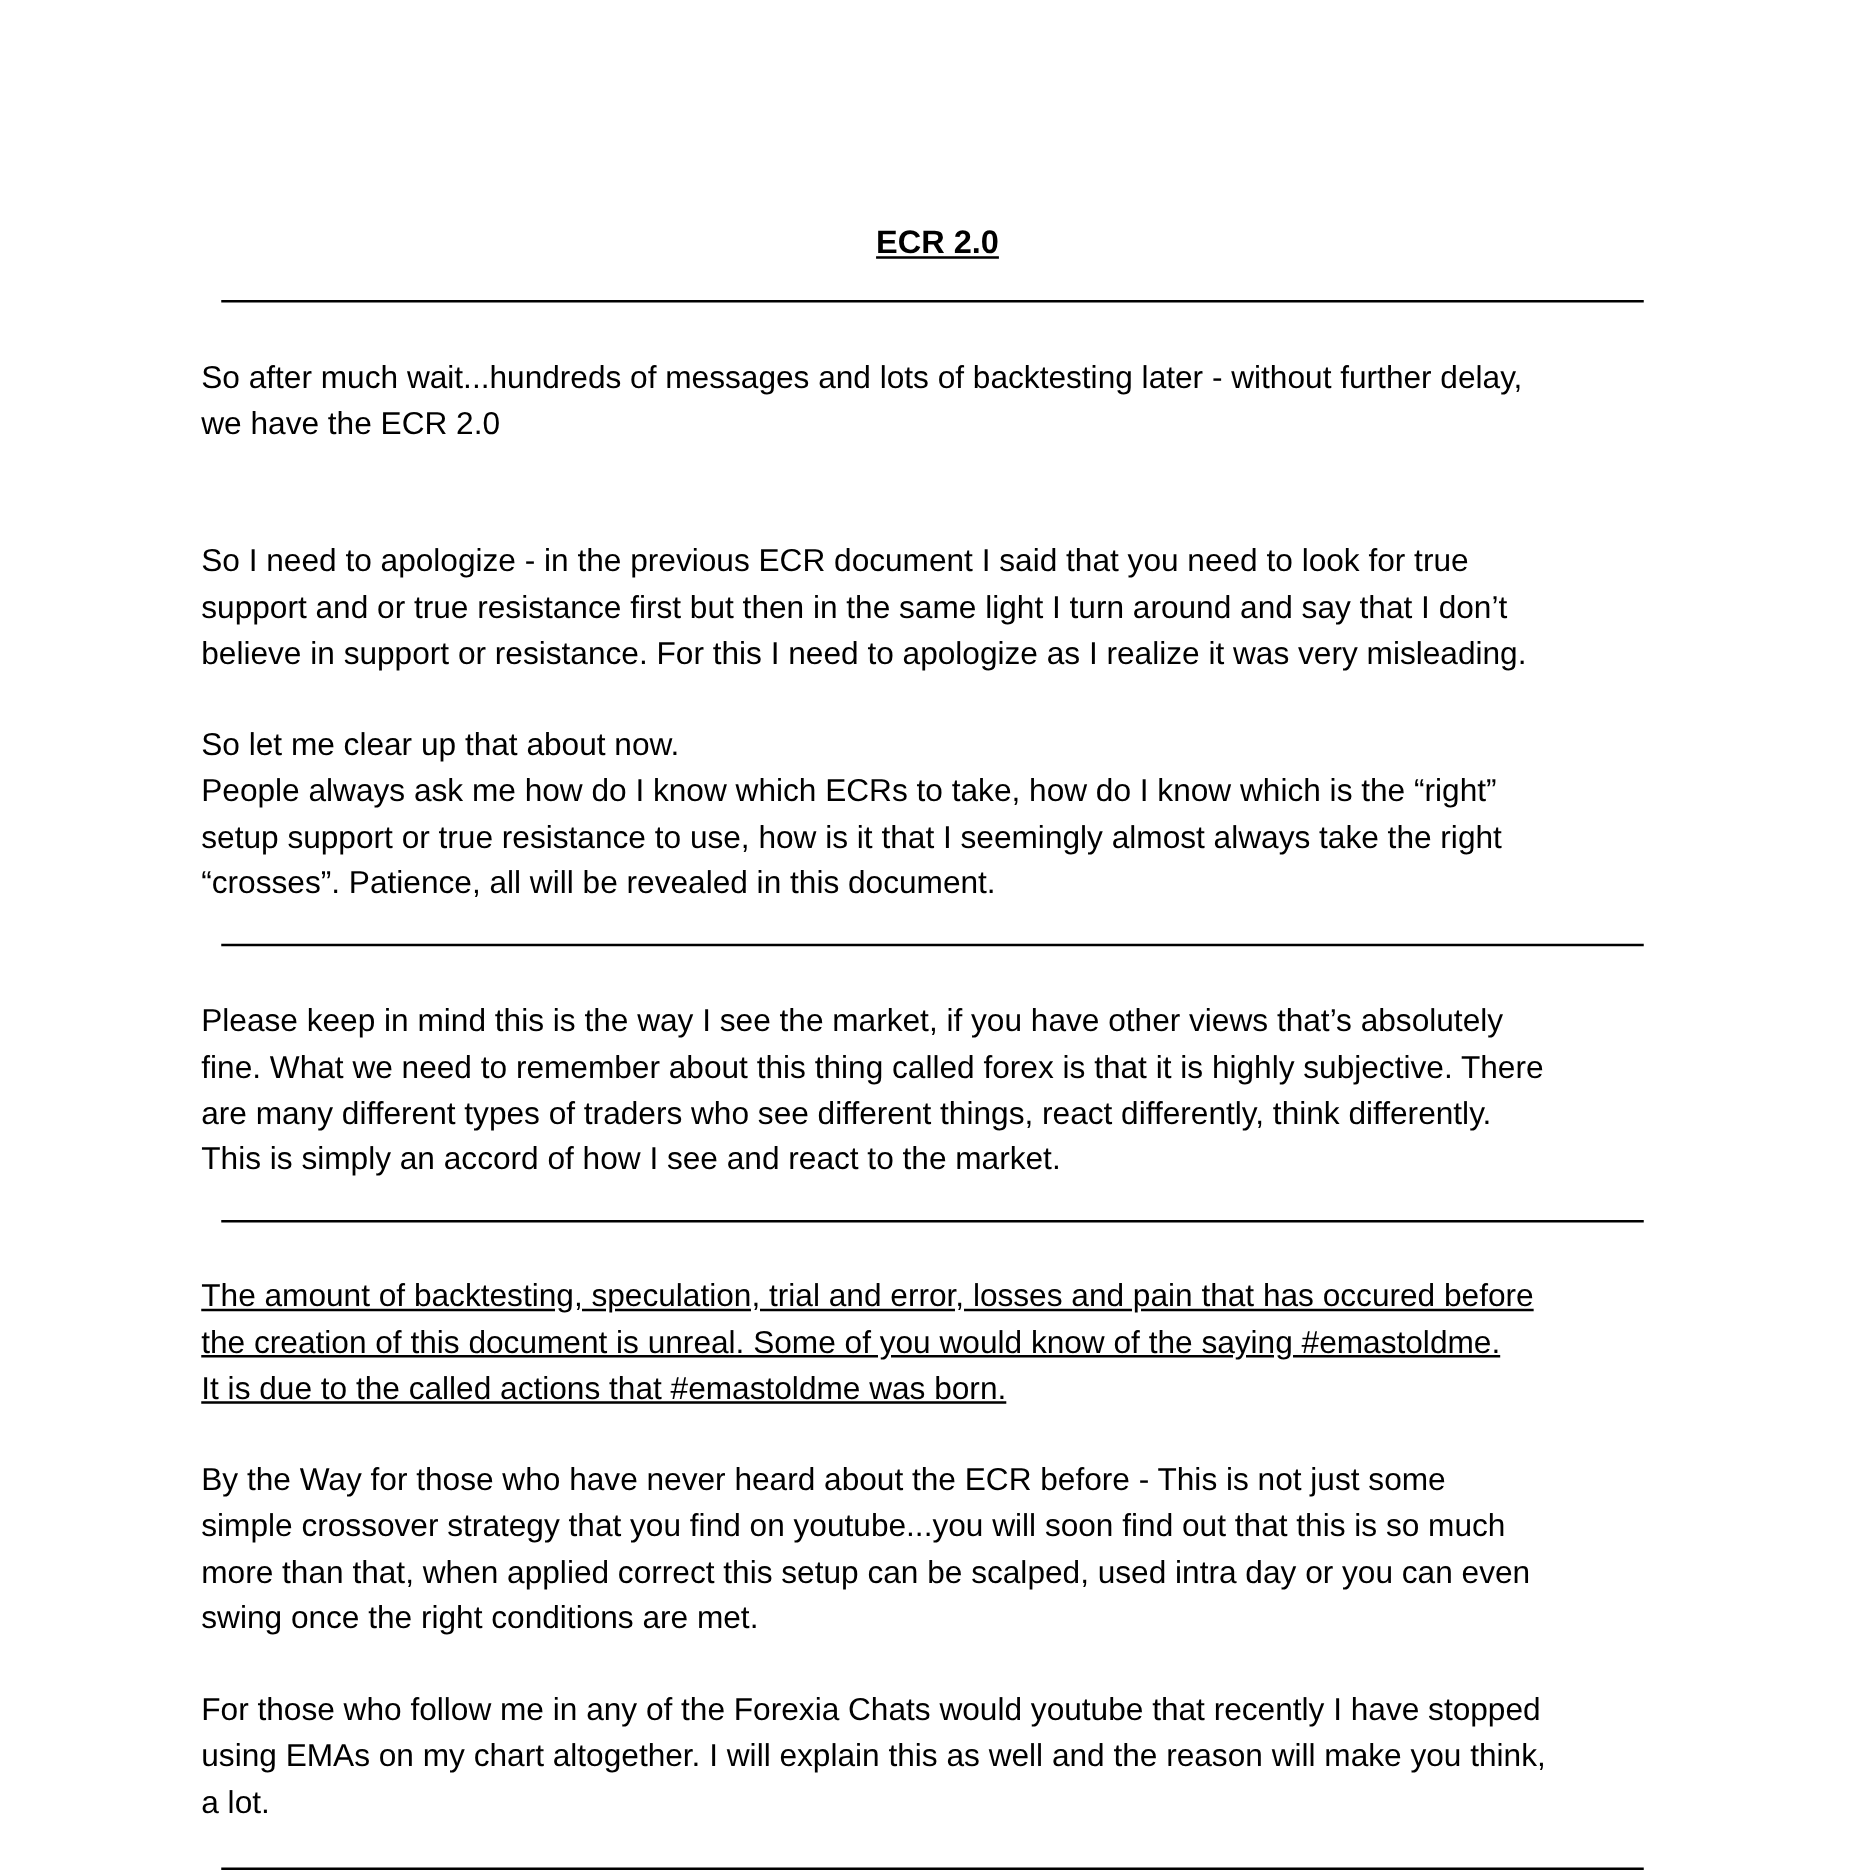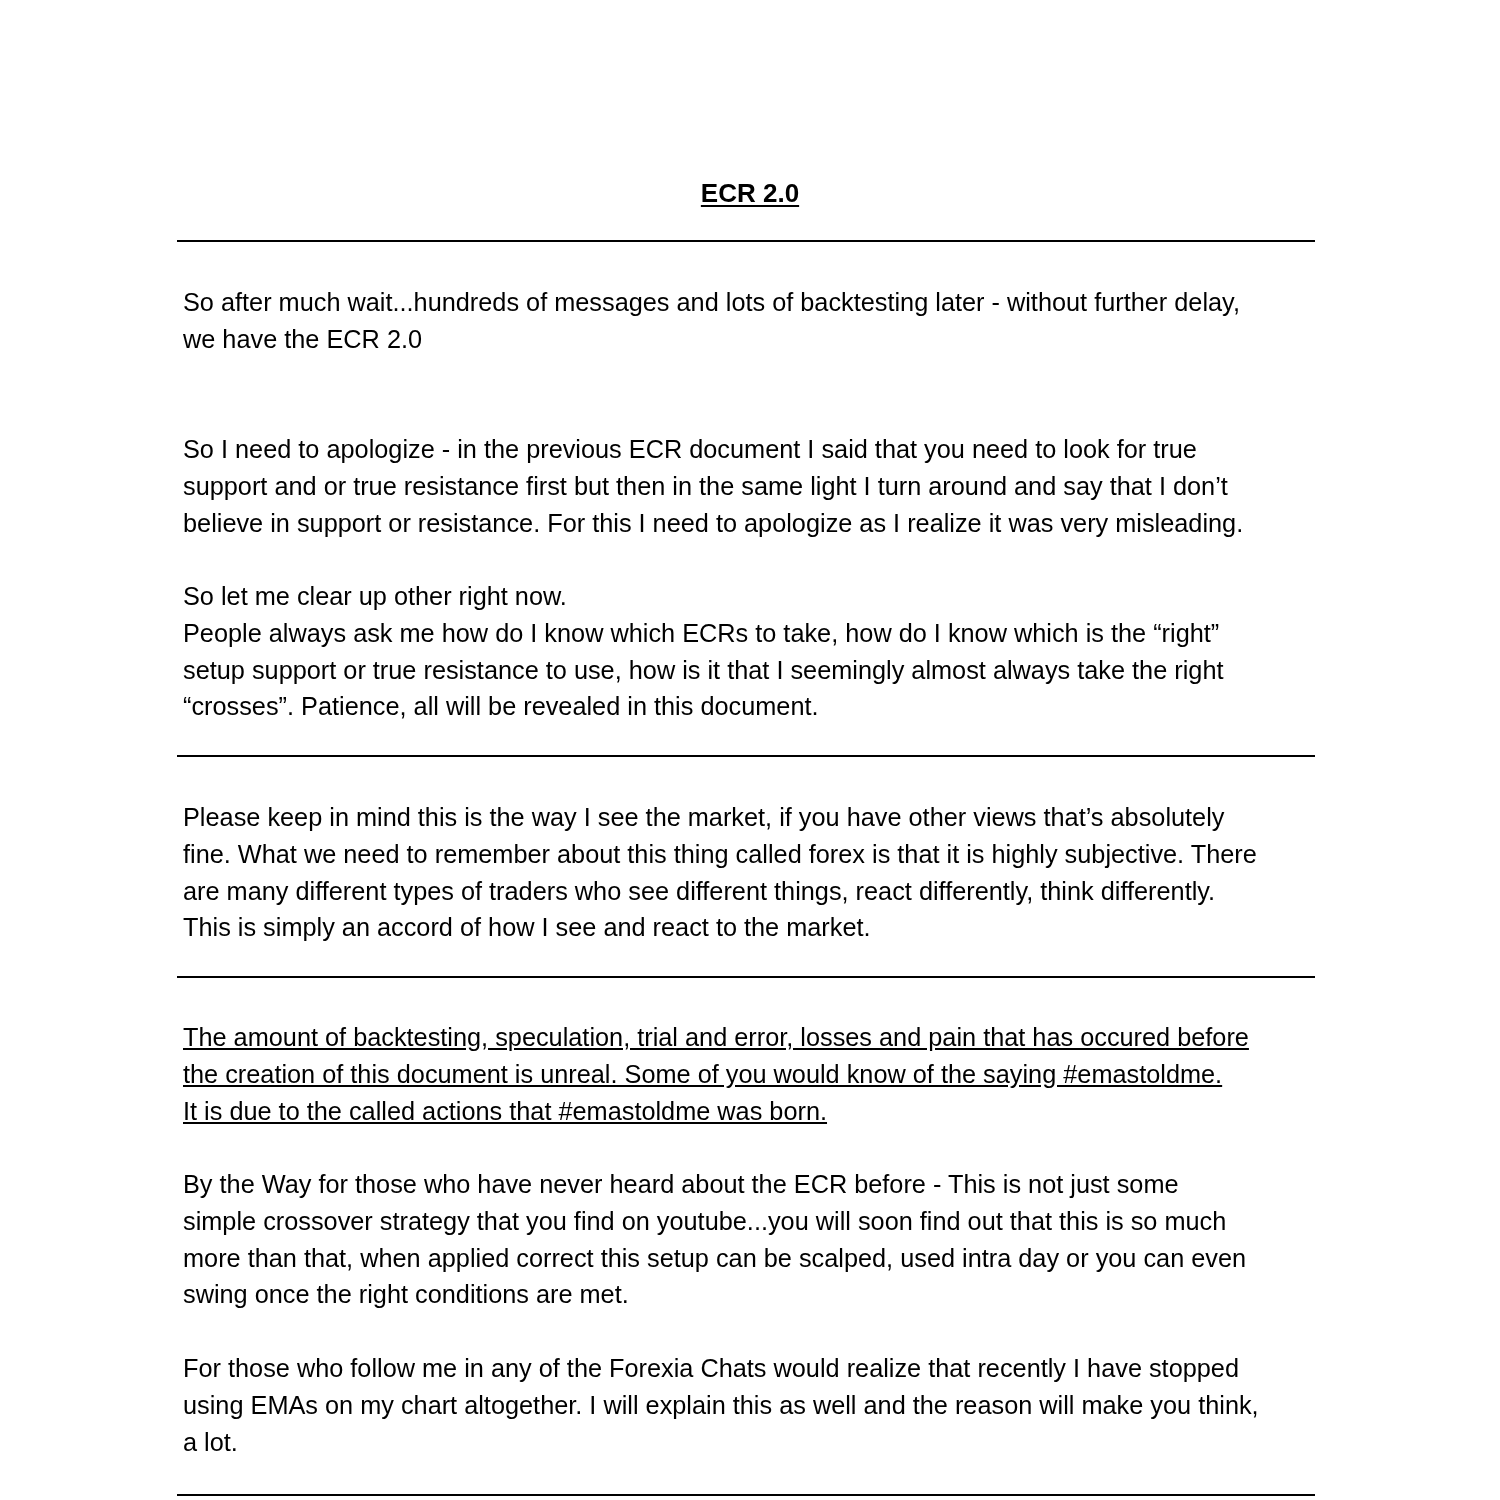--- a/index.html
+++ b/index.html
@@ -35,21 +35,21 @@
     }
     .rule {
       position: absolute;
       left: 177px;
       width: 1138px;
       height: 2px;
       background: #000000;
     }
     .para {
       position: absolute;
-      left: 183px;
+      left: 161px;
       width: 1160px;
       font-size: 25.3px;
       line-height: 36.8px;
       white-space: nowrap;
     }
     .para .line {
       display: block;
       height: 36.8px;
     }
   </style>
@@ -67,21 +67,21 @@
     <span class="line">we have the ECR 2.0</span>
   </div>
 
   <div class="para" style="top:431px;">
     <span class="line">So I need to apologize - in the previous ECR document I said that you need to look for true</span>
     <span class="line">support and or true resistance first but then in the same light I turn around and say that I don’t</span>
     <span class="line">believe in support or resistance. For this I need to apologize as I realize it was very misleading.</span>
   </div>
 
   <div class="para" style="top:578px;">
-    <span class="line">So let me clear up other right now.</span>
+    <span class="line">So let me clear up that about now.</span>
     <span class="line">People always ask me how do I know which ECRs to take, how do I know which is the “right”</span>
     <span class="line">setup support or true resistance to use, how is it that I seemingly almost always take the right</span>
     <span class="line">“crosses”. Patience, all will be revealed in this document.</span>
   </div>
 
   <div class="rule" style="top:755px;"></div>
 
   <div class="para" style="top:799px;">
     <span class="line">Please keep in mind this is the way I see the market, if you have other views that’s absolutely</span>
     <span class="line">fine. What we need to remember about this thing called forex is that it is highly subjective. There</span>
@@ -98,20 +98,20 @@
   </div>
 
   <div class="para" style="top:1166px;">
     <span class="line">By the Way for those who have never heard about the ECR before - This is not just some</span>
     <span class="line">simple crossover strategy that you find on youtube...you will soon find out that this is so much</span>
     <span class="line">more than that, when applied correct this setup can be scalped, used intra day or you can even</span>
     <span class="line">swing once the right conditions are met.</span>
   </div>
 
   <div class="para" style="top:1350px;">
-    <span class="line">For those who follow me in any of the Forexia Chats would realize that recently I have stopped</span>
+    <span class="line">For those who follow me in any of the Forexia Chats would youtube that recently I have stopped</span>
     <span class="line">using EMAs on my chart altogether. I will explain this as well and the reason will make you think,</span>
     <span class="line">a lot.</span>
   </div>
 
   <div class="rule" style="top:1494px;"></div>
 
 </div>
 
 </body></html>

